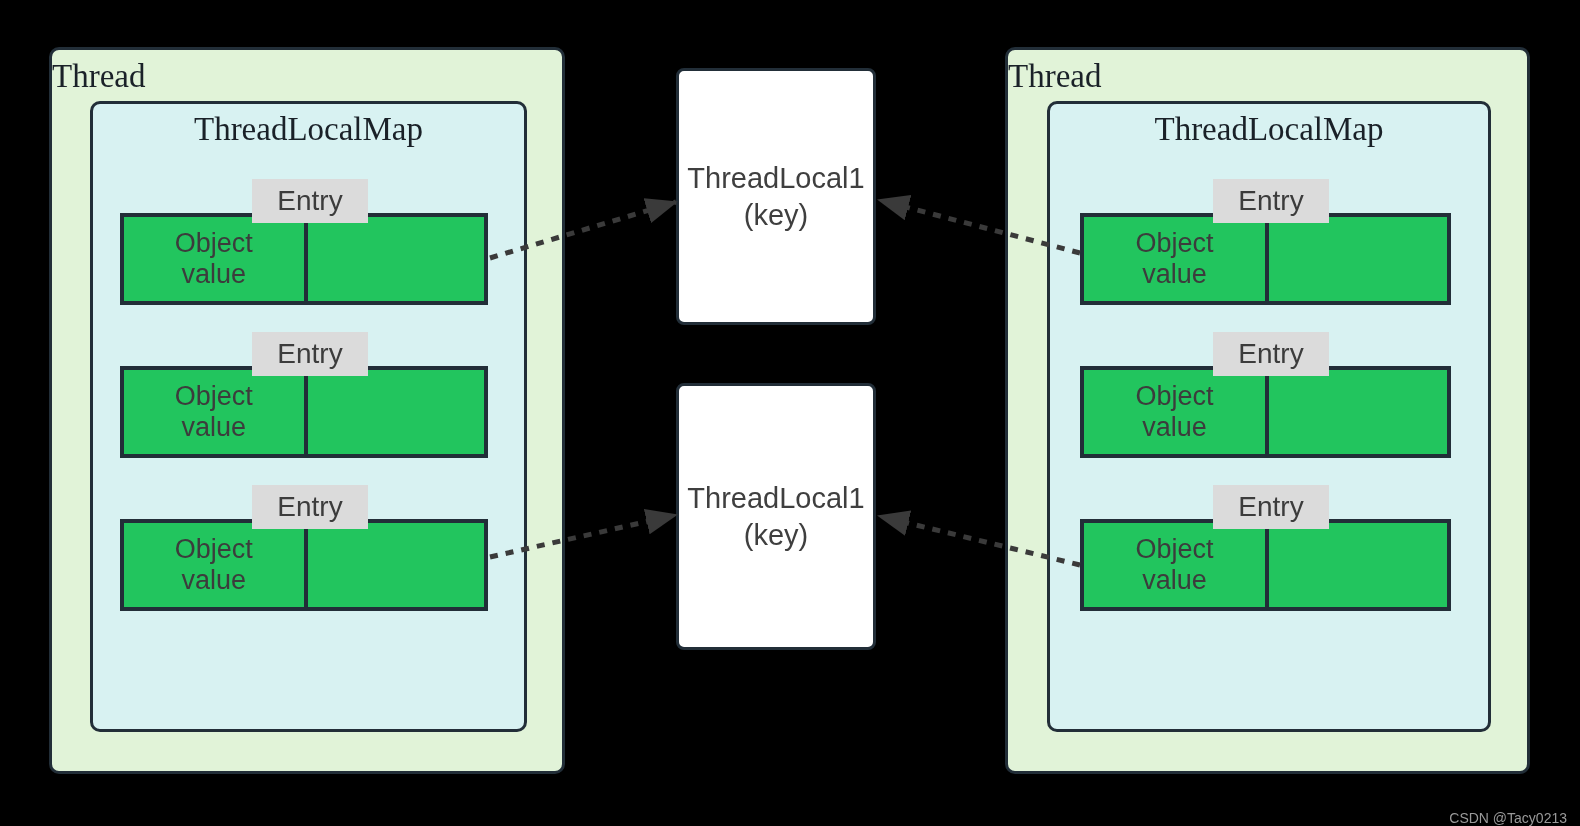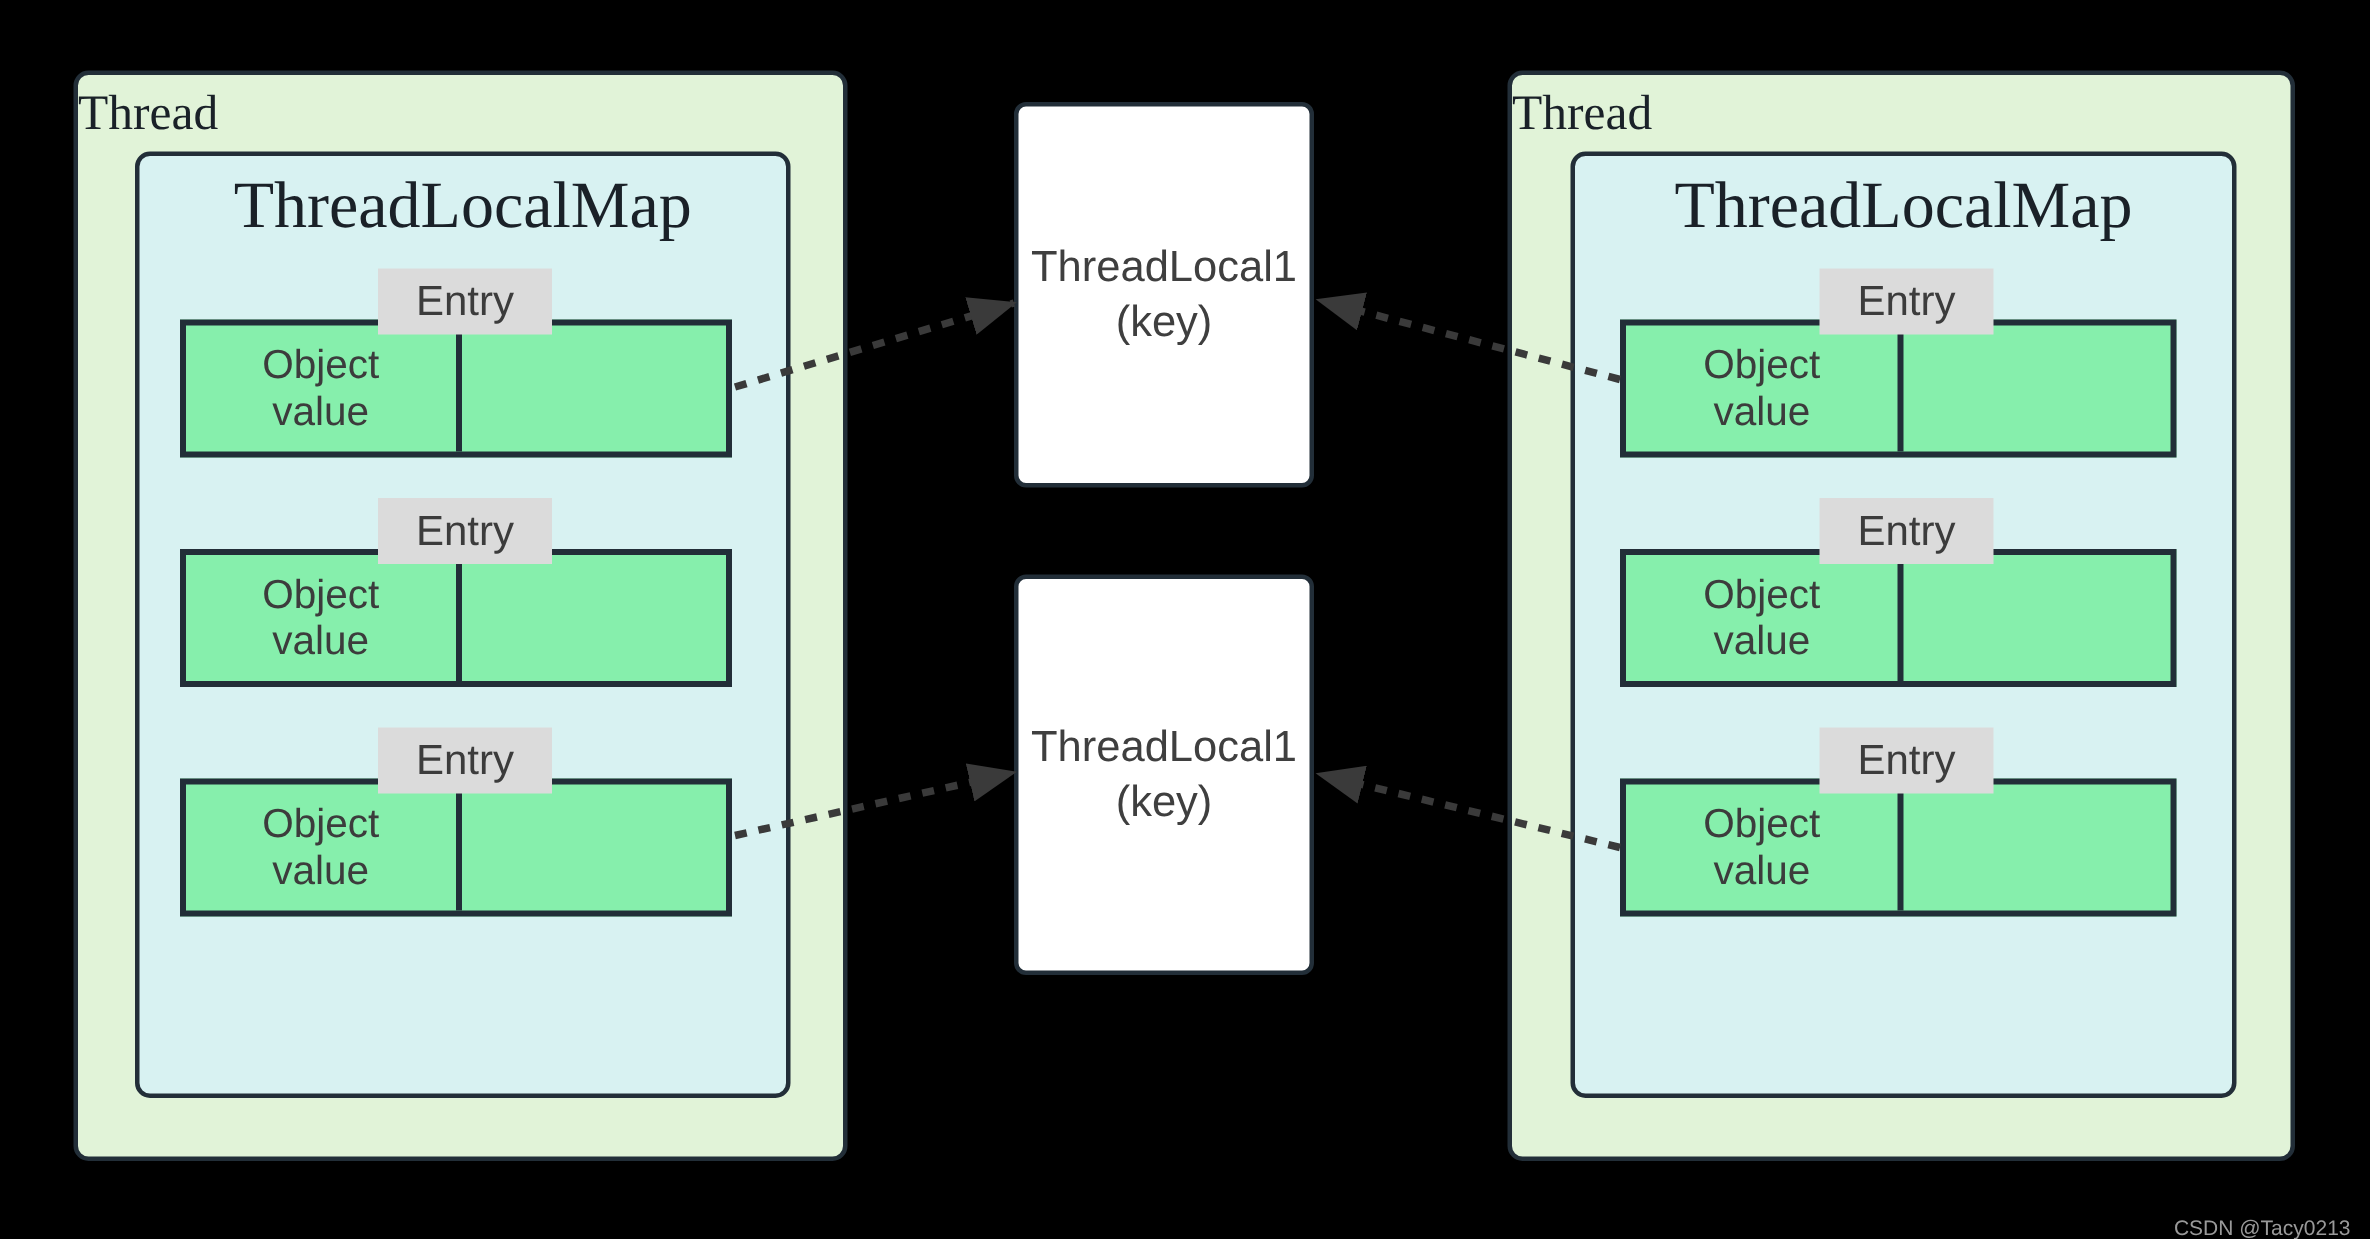--- a/index.html
+++ b/index.html
@@ -54,21 +54,21 @@
   .map-box.left  { left: 90px; }
   .map-box.right { left: 1047px; width: 444px; }
 
   .map-title {
     position: absolute;
     top: 7px;
     left: 0;
     width: 100%;
     text-align: center;
     font-family: "Liberation Serif", serif;
-    font-size: 44px;
+    font-size: 33px;
     color: #1a2128;
   }
 
   
   .entry-label {
     position: absolute;
     width: 116px;
     height: 44px;
     background: #dbdbdb;
     color: #3c3c3c;
@@ -77,21 +77,21 @@
     align-items: center;
     justify-content: center;
     z-index: 3;
   }
 
   
   .entry-box {
     position: absolute;
     width: 368px;
     height: 92px;
-    background: #86efac;
+    background: #22c55e;
     border: 4px solid #222e38;
     box-sizing: border-box;
     display: flex;
     z-index: 2;
     gap: 36px;
   }
   .entry-box.rightside { width: 371px; }
   .entry-cell-key {
     width: 51%;
     height: 100%;

